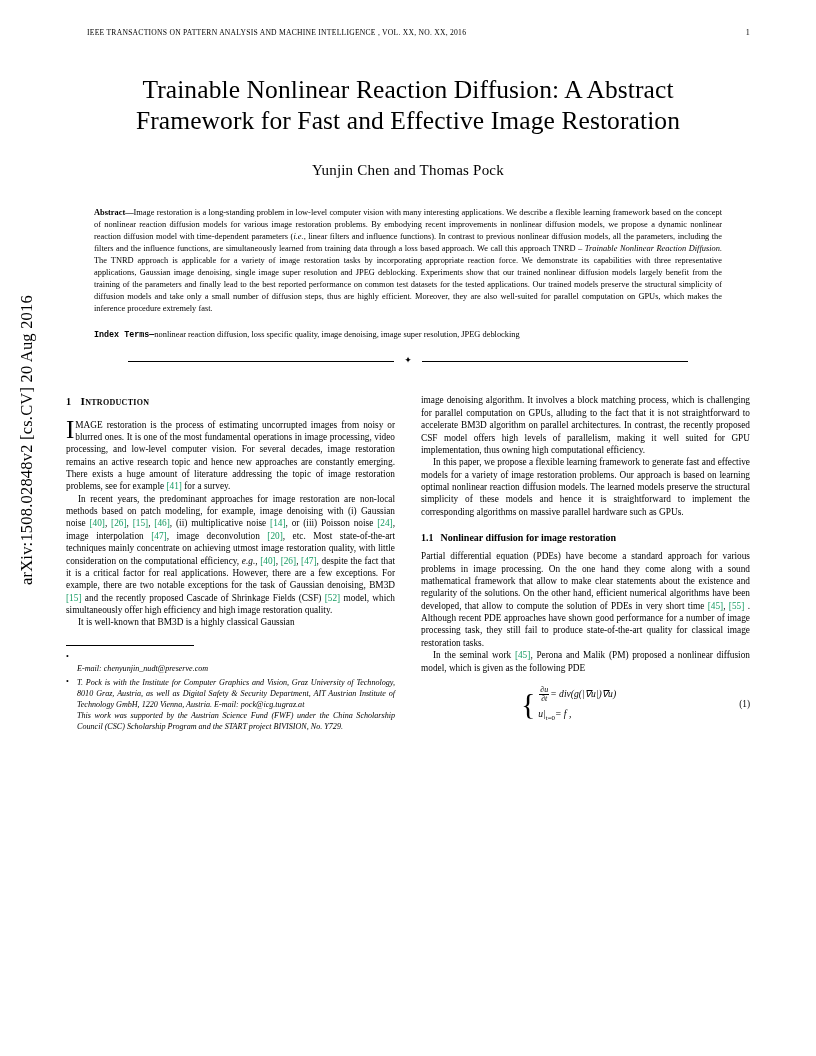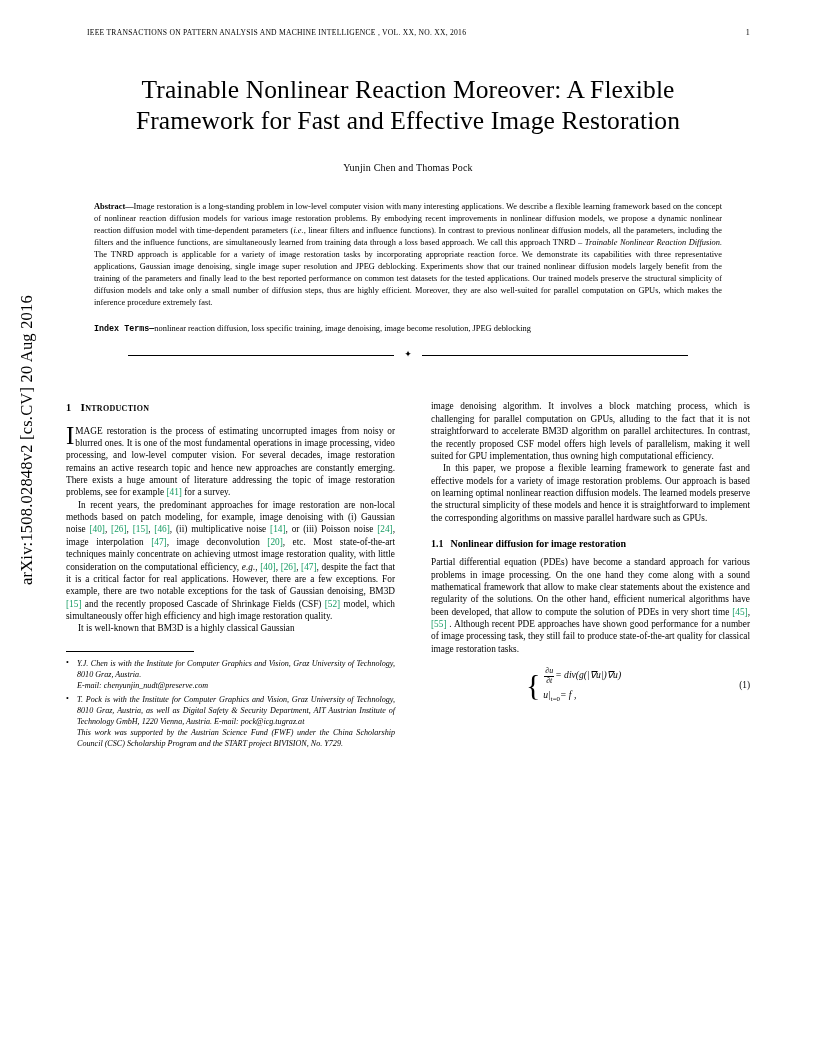--- a/index.html
+++ b/index.html
@@ -61,21 +61,21 @@
     font-weight: normal;
     line-height: 1.22;
     text-align: center;
     margin: 12px 0 0 0;
     padding: 0 38px;
     letter-spacing: 0.1px;
   }
 
   .authors {
     text-align: center;
-    font-size: 10px;
+    font-size: 15px;
     margin-top: 26px;
     letter-spacing: 0.2px;
   }
 
   .abstract-block {
     margin: 28px 28px 0 28px;
     font-size: 8.4px;
     line-height: 1.42;
     text-align: justify;
   }
@@ -106,22 +106,22 @@
     flex: 1;
   }
   .rule-diamond .dia {
     font-size: 9px;
     line-height: 1;
     transform: translateY(-1px);
   }
 
   .columns {
     display: flex;
-    gap: 36px;
-    margin-top: 40px;
+    gap: 26px;
+    margin-top: 28px;
   }
   .col {
     width: 329px;
     font-size: 9.3px;
     line-height: 1.33;
     text-align: justify;
   }
 
   h2.section {
     font-size: 10.2px;
@@ -241,30 +241,30 @@
 
   <div class="arxiv-stamp">arXiv:1508.02848v2  [cs.CV]  20 Aug 2016</div>
 
   <div class="runhead">
     <div class="rh-left">IEEE TRANSACTIONS ON PATTERN ANALYSIS AND MACHINE INTELLIGENCE , VOL. XX, NO. XX, 2016</div>
     <div class="rh-right">1</div>
   </div>
 
   <div class="content">
 
-    <h1 class="title">Trainable Nonlinear Reaction Moreover: A Flexible Framework for Fast and Effective Image Restoration</h1>
+    <h1 class="title">Trainable Nonlinear Reaction Diffusion: A Abstract Framework for Fast and Effective Image Restoration</h1>
 
     <div class="authors">Yunjin Chen and Thomas Pock</div>
 
     <div class="abstract-block">
       <span class="lead">Abstract</span><span class="lead">—</span><span>Image restoration is a long-standing problem in low-level computer vision with many interesting applications. We describe a flexible learning framework based on the concept of nonlinear reaction diffusion models for various image restoration problems. By embodying recent improvements in nonlinear diffusion models, we propose a dynamic nonlinear reaction diffusion model with time-dependent parameters (</span><i class="it">i.e.</i><span>, linear filters and influence functions). In contrast to previous nonlinear diffusion models, all the parameters, including the filters and the influence functions, are simultaneously learned from training data through a loss based approach. We call this approach TNRD – </span><i class="it">Trainable Nonlinear Reaction Diffusion.</i><span> The TNRD approach is applicable for a variety of image restoration tasks by incorporating appropriate reaction force. We demonstrate its capabilities with three representative applications, Gaussian image denoising, single image super resolution and JPEG deblocking. Experiments show that our trained nonlinear diffusion models largely benefit from the training of the parameters and finally lead to the best reported performance on common test datasets for the tested applications. Our trained models preserve the structural simplicity of diffusion models and take only a small number of diffusion steps, thus are highly efficient. Moreover, they are also well-suited for parallel computation on GPUs, which makes the inference procedure extremely fast.</span>
     </div>
 
     <div class="indexterms">
-      <span class="lead">Index Terms</span><span class="lead">—</span><span>nonlinear reaction diffusion, loss specific training, image denoising, image become resolution, JPEG deblocking</span>
+      <span class="lead">Index Terms</span><span class="lead">—</span><span>nonlinear reaction diffusion, loss specific quality, image denoising, image super resolution, JPEG deblocking</span>
     </div>
 
     <div class="rule-diamond">
       <div class="ln"></div>
       <div class="dia">✦</div>
       <div class="ln"></div>
     </div>
 
     <div class="columns">
 
@@ -278,21 +278,21 @@
 
         <p class="ind"><span>In recent years, the predominant approaches for image restoration are non-local methods based on patch modeling, for example, image denoising with (i) Gaussian noise </span><span class="cite">[40]</span><span>, </span><span class="cite">[26]</span><span>, </span><span class="cite">[15]</span><span>, </span><span class="cite">[46]</span><span>, (ii) multiplicative noise </span><span class="cite">[14]</span><span>, or (iii) Poisson noise </span><span class="cite">[24]</span><span>, image interpolation </span><span class="cite">[47]</span><span>, image deconvolution </span><span class="cite">[20]</span><span>, etc. Most state-of-the-art techniques mainly concentrate on achieving utmost image restoration quality, with little consideration on the computational efficiency, </span><i class="it">e.g.</i><span>, </span><span class="cite">[40]</span><span>, </span><span class="cite">[26]</span><span>, </span><span class="cite">[47]</span><span>, despite the fact that it is a critical factor for real applications. However, there are a few exceptions. For example, there are two notable exceptions for the task of Gaussian denoising, BM3D </span><span class="cite">[15]</span><span> and the recently proposed Cascade of Shrinkage Fields (CSF) </span><span class="cite">[52]</span><span> model, which simultaneously offer high efficiency and high image restoration quality.</span></p>
 
         <p class="ind">It is well-known that BM3D is a highly classical Gaussian</p>
 
         <div class="footnote-area">
           <div class="footnote-rule"></div>
           <ul class="fn-list">
             <li>
               <span class="bullet">•</span>
-              <span>Y.J. Chen is with the Institute for Computer Graphics and Vision, Graz University of Technology, 8010 Graz, Austria.</span><br>
+              <br>
               <span>E-mail: chenyunjin_nudt@preserve.com</span>
             </li>
             <li>
               <span class="bullet">•</span>
               <span>T. Pock is with the Institute for Computer Graphics and Vision, Graz University of Technology, 8010 Graz, Austria, as well as Digital Safety &amp; Security Department, AIT Austrian Institute of Technology GmbH, 1220 Vienna, Austria. E-mail: pock@icg.tugraz.at</span><br>
               <span>This work was supported by the Austrian Science Fund (FWF) under the China Scholarship Council (CSC) Scholarship Program and the START project BIVISION, No. Y729.</span>
             </li>
           </ul>
         </div>
 
@@ -303,20 +303,21 @@
         <p class="noind">image denoising algorithm. It involves a block matching process, which is challenging for parallel computation on GPUs, alluding to the fact that it is not straightforward to accelerate BM3D algorithm on parallel architectures. In contrast, the recently proposed CSF model offers high levels of parallelism, making it well suited for GPU implementation, thus owning high computational efficiency.</p>
 
         <p class="ind" style="margin-top:0;">In this paper, we propose a flexible learning framework to generate fast and effective models for a variety of image restoration problems. Our approach is based on learning optimal nonlinear reaction diffusion models. The learned models preserve the structural simplicity of these models and hence it is straightforward to implement the corresponding algorithms on massive parallel hardware such as GPUs.</p>
 
         <h3 class="subsection">
           <span class="secnum">1.1</span><span>Nonlinear diffusion for image restoration</span>
         </h3>
 
         <p class="noind"><span>Partial differential equation (PDEs) have become a standard approach for various problems in image processing. On the one hand they come along with a sound mathematical framework that allow to make clear statements about the existence and regularity of the solutions. On the other hand, efficient numerical algorithms have been developed, that allow to compute the solution of PDEs in very short time </span><span class="cite">[45]</span><span>, </span><span class="cite">[55]</span><span> . Although recent PDE approaches have shown good performance for a number of image processing task, they still fail to produce state-of-the-art quality for classical image restoration tasks.</span></p>
 
+        <p class="ind" style="margin-top:0;"><span>In the seminal work </span><span class="cite">[45]</span><span>, Perona and Malik (PM) proposed a nonlinear diffusion model, which is given as the following PDE</span></p>
 
         <div class="equation-row">
           <div class="eq-body">
             <span class="brace">{</span>
             <span class="eq-lines">
               <span class="ln1"><span class="frac">
                     <span class="num">∂u</span>
                     <span class="den">∂t</span>
                   </span><span>= div(g(|∇u|)∇u)</span></span>
               <span class="ln2"><span>u|</span><sub class="roman">t=0</sub><span>= f ,</span></span>

